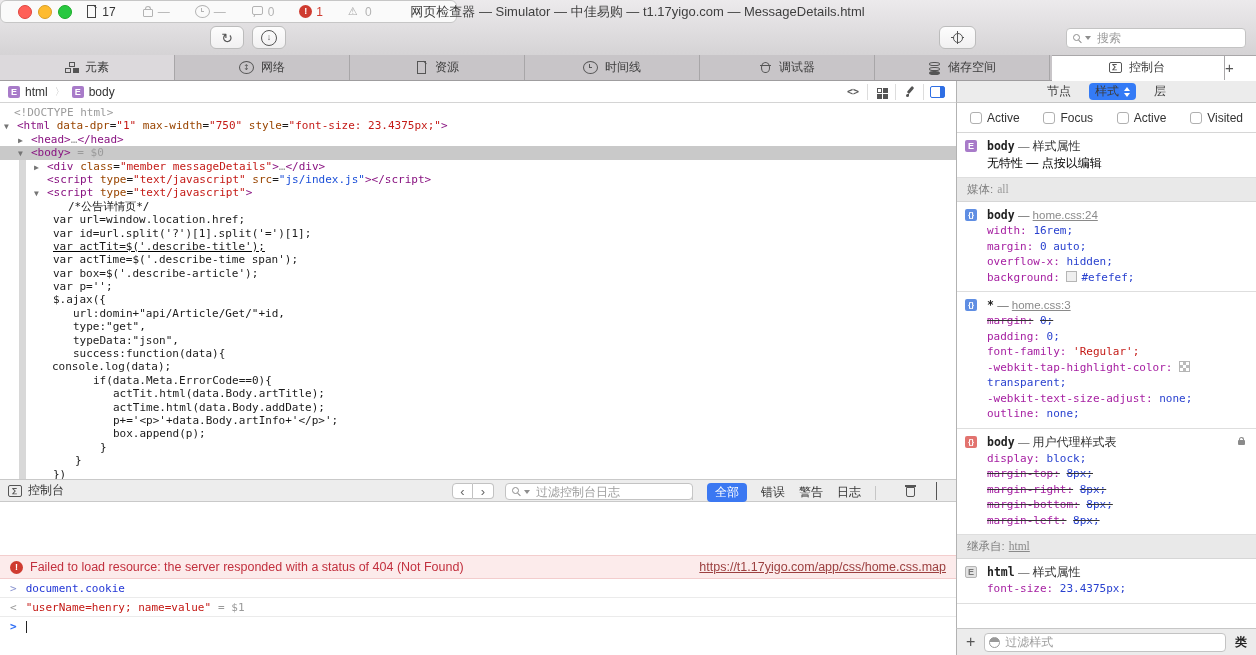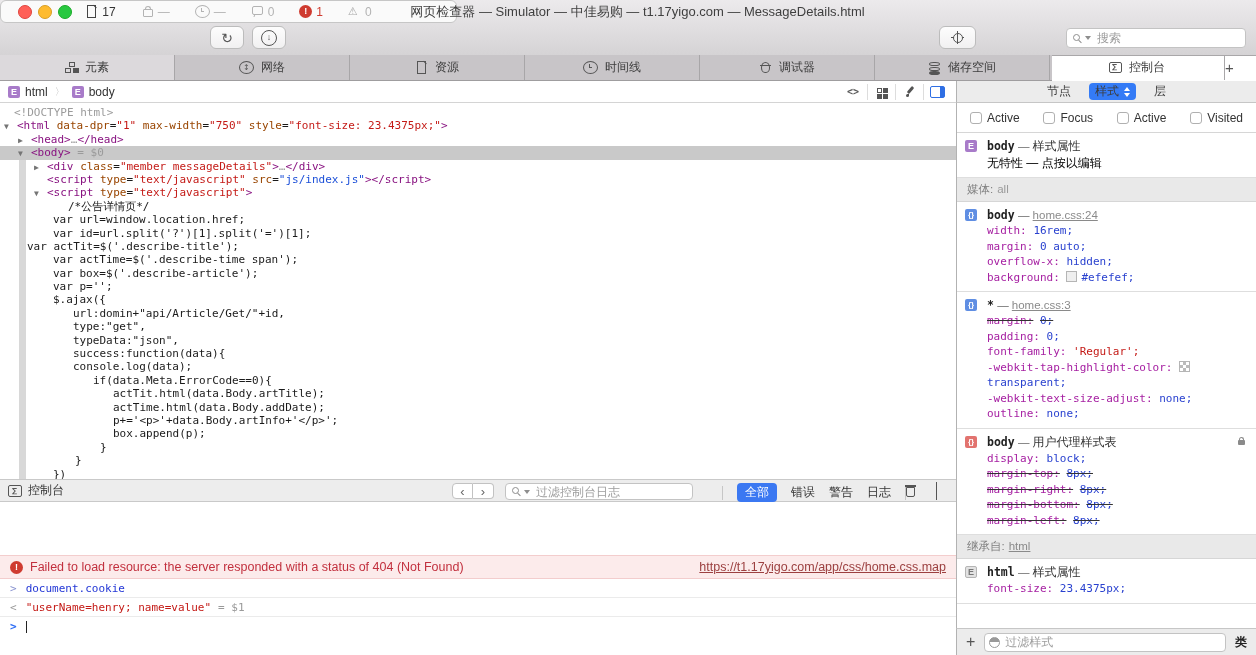--- a/index.html
+++ b/index.html
@@ -119,21 +119,21 @@
   #constoolbar .ctitle{font-size:12px;color:#333;margin-left:6px;}
   .i-consmall{position:relative;width:14px;height:13px;margin-left:8px;flex:0 0 14px;}
   .i-consmall::before{content:"";position:absolute;left:0;top:1px;width:12px;height:10px;border:1px solid #555;border-radius:2px;}
   .i-consmall::after{content:"∑";position:absolute;left:4px;top:2px;font:bold 7px/10px "DejaVu Sans",sans-serif;color:#555;}
   .navgroup{position:absolute;left:452px;top:3px;display:flex;}
   .navbtn{width:21px;height:16px;background:#fff;border:1px solid #c2c2c2;display:flex;align-items:center;justify-content:center;
     font-size:13px;color:#666;box-sizing:border-box;}
   .navbtn:first-child{border-radius:4px 0 0 4px;}
   .navbtn:last-child{border-radius:0 4px 4px 0;border-left:none;}
   #confilter{left:505px;top:3px;width:188px;height:17px;justify-content:flex-end;}
-  .scopes{position:absolute;left:722px;top:3px;display:flex;align-items:center;gap:14px;}
+  .scopes{position:absolute;left:692px;top:3px;display:flex;align-items:center;gap:14px;}
   .scope{font-size:12px;color:#333;}
   .scope.sel{background:#3b78f2;color:#fff;border-radius:4px;padding:1px 8px;}
   .vsep{width:1px;height:14px;background:#c6c6c6;}
   .i-trash{position:relative;width:11px;height:12px;}
   .i-trash::before{content:"";position:absolute;left:1px;top:3px;width:7px;height:8px;border:1px solid #555;border-radius:0 0 2px 2px;}
   .i-trash::after{content:"";position:absolute;left:0;top:1px;width:11px;height:1.5px;background:#555;}
   .chev-up{width:7px;height:7px;border-top:1.5px solid #555;border-right:1.5px solid #555;transform:rotate(-45deg);margin-top:3px;}
   #trashwrap{position:absolute;left:905px;top:4px;} #collwrap{position:absolute;left:936px;top:3px;}
 
   
@@ -174,21 +174,21 @@
   .rulehead .origin{font:12px "Liberation Sans","DejaVu Sans",sans-serif;color:#333;font-weight:normal;}
   .rulehead .origin-link{font:11.5px "Liberation Sans",sans-serif;font-weight:normal;color:#8a8a8a;text-decoration:underline;}
   .note{font-size:12px;line-height:16px;color:#000000;}
   .prop{font:11px/15.5px "DejaVu Sans Mono",monospace;white-space:pre-wrap;}
   .pn{color:#a620a2;} .pv{color:#2941cf;} .pv.str{color:#c41a16;}
   .strike span{text-decoration:line-through;text-decoration-color:#333;}
   .swatch{display:inline-block;width:9px;height:9px;border:1px solid #b5b5b5;vertical-align:-1px;margin-right:4px;background:#efefef;}
   .swatch.checker{background-color:#fff;background-image:linear-gradient(45deg,#bbb 25%,transparent 25%,transparent 75%,#bbb 75%),
     linear-gradient(45deg,#bbb 25%,#fff 25%,#fff 75%,#bbb 75%);background-size:6px 6px;background-position:0 0,3px 3px;}
   .sect-head{background:#e9e9e9;border-bottom:1px solid #d6d6d6;padding:4px 10px;font-size:11.5px;color:#7f7f7f;}
-  .sect-head .val{color:#9a9a9a;margin-left:4px;}
+  .sect-head .val{color:#9a9a9a;margin-left:4px;font-family:Liberation Serif, serif;}
   .sect-head .val.link{text-decoration:underline;color:#8a8a8a;}
   .i-lock{position:absolute;right:10px;top:7px;width:9px;height:10px;}
   .i-lock::before{content:"";position:absolute;left:1px;top:4px;width:7px;height:5px;background:#8a8a8a;border-radius:1px;}
   .i-lock::after{content:"";position:absolute;left:2px;top:1px;width:3px;height:4px;border:1px solid #8a8a8a;border-bottom:none;border-radius:3px 3px 0 0;}
 
   #rightfooter{left:956px;top:628px;width:300px;height:27px;background:#ececec;border-top:1px solid #c6c6c6;
     border-left:1px solid #b2b2b2;box-sizing:border-box;display:flex;align-items:center;padding:0 9px;gap:9px;}
   #rightfooter .plus{font-size:16px;color:#555;font-weight:300;}
   #stylefilter{position:relative;flex:1;height:19px;}
   .i-filtercircle{position:relative;width:11px;height:11px;flex:0 0 11px;margin:0 3px 0 4px;}
@@ -314,30 +314,30 @@
     <div class="dline" style="padding-left: 14px;"><span class="sg-g">&lt;!DOCTYPE html&gt;</span></div>
     <div class="dline" style="padding-left: 17px;"><span class="arr" style="left: 4px;">▼</span><span class="sg-t">&lt;html</span><span class="sg-c"> </span><span class="sg-a">data-dpr</span><span class="sg-c">=</span><span class="sg-v">"1"</span><span class="sg-c"> </span><span class="sg-a">max-width</span><span class="sg-c">=</span><span class="sg-v">"750"</span><span class="sg-c"> </span><span class="sg-a">style</span><span class="sg-c">=</span><span class="sg-v">"font-size: 23.4375px;"</span><span class="sg-t">&gt;</span></div>
     <div class="dline" style="padding-left: 31px;"><span class="arr" style="left: 18px;">▶</span><span class="sg-t">&lt;head&gt;</span><span class="sg-g">…</span><span class="sg-t">&lt;/head&gt;</span></div>
     <div class="dline sel" style="padding-left: 31px;"><span class="arr" style="left: 18px;">▼</span><span class="sg-t">&lt;body&gt;</span><span class="sg-g"> = $0</span></div>
     <div class="dline" style="padding-left: 47px;"><span class="gut"></span><span class="arr" style="left: 34px;">▶</span><span class="sg-t">&lt;div</span><span class="sg-c"> </span><span class="sg-a">class</span><span class="sg-c">=</span><span class="sg-v">"member messageDetails"</span><span class="sg-t">&gt;</span><span class="sg-g">…</span><span class="sg-t">&lt;/div&gt;</span></div>
     <div class="dline" style="padding-left: 47px;"><span class="gut"></span><span class="sg-t">&lt;script</span><span class="sg-c"> </span><span class="sg-a">type</span><span class="sg-c">=</span><span class="sg-v">"text/javascript"</span><span class="sg-c"> </span><span class="sg-a">src</span><span class="sg-c">=</span><span class="sg-l">"js/index.js"</span><span class="sg-t">&gt;</span><span class="sg-t">&lt;/script&gt;</span></div>
     <div class="dline" style="padding-left: 47px;"><span class="gut"></span><span class="arr" style="left: 34px;">▼</span><span class="sg-t">&lt;script</span><span class="sg-c"> </span><span class="sg-a">type</span><span class="sg-c">=</span><span class="sg-v">"text/javascript"</span><span class="sg-t">&gt;</span></div>
     <div class="dline" style="padding-left: 68px;"><span class="gut"></span><span class="sg-c">/*公告详情页*/</span></div>
     <div class="dline" style="padding-left: 53px;"><span class="gut"></span><span class="sg-c">var url=window.location.href;</span></div>
     <div class="dline" style="padding-left: 53px;"><span class="gut"></span><span class="sg-c">var id=url.split('?')[1].split('=')[1];</span></div>
-    <div class="dline" style="padding-left: 27px;"><span class="gut"></span><span class="sg-c">var actTit=$('.describe-title');</span></div>
+    <div class="dline" style="padding-left: 53px; text-decoration: underline;"><span class="gut"></span><span class="sg-c">var actTit=$('.describe-title');</span></div>
     <div class="dline" style="padding-left: 53px;"><span class="gut"></span><span class="sg-c">var actTime=$('.describe-time span');</span></div>
     <div class="dline" style="padding-left: 53px;"><span class="gut"></span><span class="sg-c">var box=$('.describe-article');</span></div>
     <div class="dline" style="padding-left: 53px;"><span class="gut"></span><span class="sg-c">var p='';</span></div>
     <div class="dline" style="padding-left: 53px;"><span class="gut"></span><span class="sg-c">$.ajax({</span></div>
     <div class="dline" style="padding-left: 73px;"><span class="gut"></span><span class="sg-c">url:domin+"api/Article/Get/"+id,</span></div>
     <div class="dline" style="padding-left: 73px;"><span class="gut"></span><span class="sg-c">type:"get",</span></div>
     <div class="dline" style="padding-left: 73px;"><span class="gut"></span><span class="sg-c">typeData:"json",</span></div>
     <div class="dline" style="padding-left: 73px;"><span class="gut"></span><span class="sg-c">success:function(data){</span></div>
-    <div class="dline" style="padding-left: 73px;"><span class="gut"></span><span class="sg-c">console.log(data);</span></div>
+    <div class="dline" style="padding-left: 52px;"><span class="gut"></span><span class="sg-c">console.log(data);</span></div>
     <div class="dline" style="padding-left: 93px;"><span class="gut"></span><span class="sg-c">if(data.Meta.ErrorCode==0){</span></div>
     <div class="dline" style="padding-left: 113px;"><span class="gut"></span><span class="sg-c">actTit.html(data.Body.artTitle);</span></div>
     <div class="dline" style="padding-left: 113px;"><span class="gut"></span><span class="sg-c">actTime.html(data.Body.addDate);</span></div>
     <div class="dline" style="padding-left: 113px;"><span class="gut"></span><span class="sg-c">p+='&lt;p&gt;'+data.Body.artInfo+'&lt;/p&gt;';</span></div>
     <div class="dline" style="padding-left: 113px;"><span class="gut"></span><span class="sg-c">box.append(p);</span></div>
     <div class="dline" style="padding-left: 100px;"><span class="gut"></span><span class="sg-c">}</span></div>
     <div class="dline" style="padding-left: 75px;"><span class="gut"></span><span class="sg-c">}</span></div>
     <div class="dline" style="padding-left: 53px;"><span class="gut"></span><span class="sg-c">})</span></div>
   </div>
 

